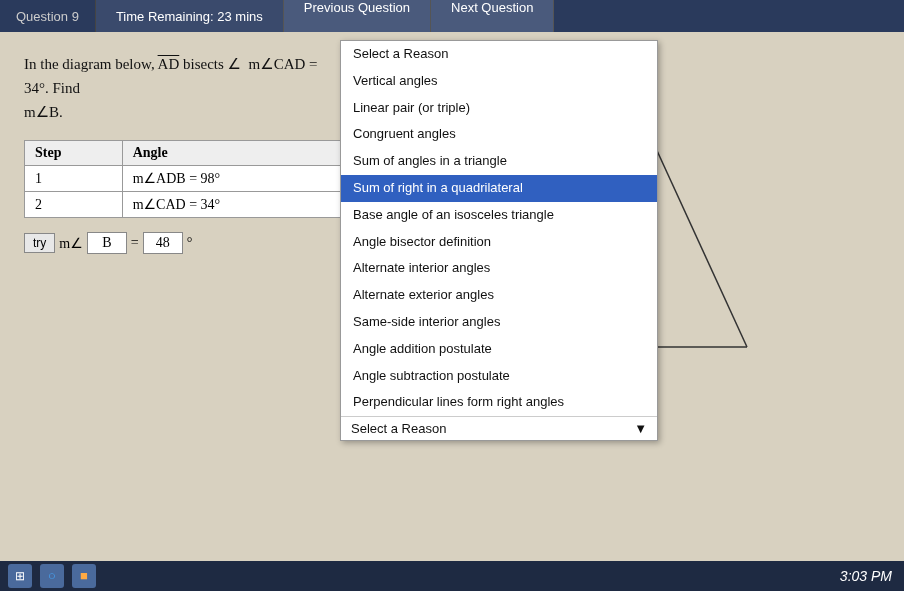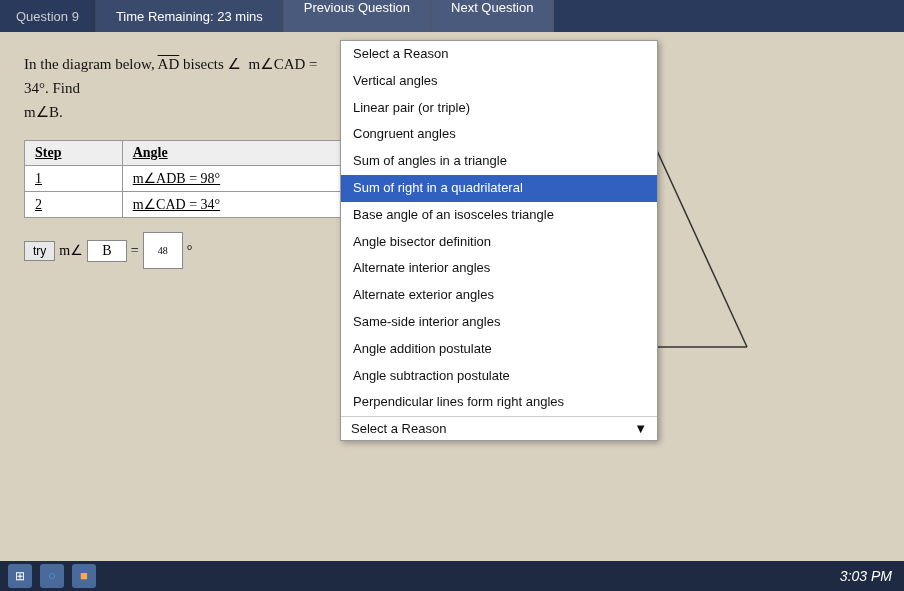--- a/index.html
+++ b/index.html
@@ -82,21 +82,20 @@
       border-collapse: collapse;
       font-size: 14px;
       width: 100%;
       margin-bottom: 14px;
     }
     .proof-table th, .proof-table td {
       border: 1px solid #999;
       padding: 4px 10px;
       text-align: left;
       background: white;
-      text-decoration: underline;
     }
     .proof-table th {
       background: #eee;
       font-weight: bold;
     }
 
     .try-row {
       display: flex;
       align-items: center;
       gap: 4px;
@@ -117,22 +116,22 @@
       font-size: 14px;
       min-width: 40px;
       text-align: center;
     }
     .equals-sign {
       font-size: 14px;
     }
     .value-box {
       border: 1px solid #888;
       background: white;
-      padding: 12px 8px;
-      font-size: 10px;
+      padding: 2px 8px;
+      font-size: 14px;
       min-width: 40px;
       text-align: center;
     }
     .degree-sign {
       font-size: 14px;
     }
 
     
     .dropdown-container {
       position: absolute;

